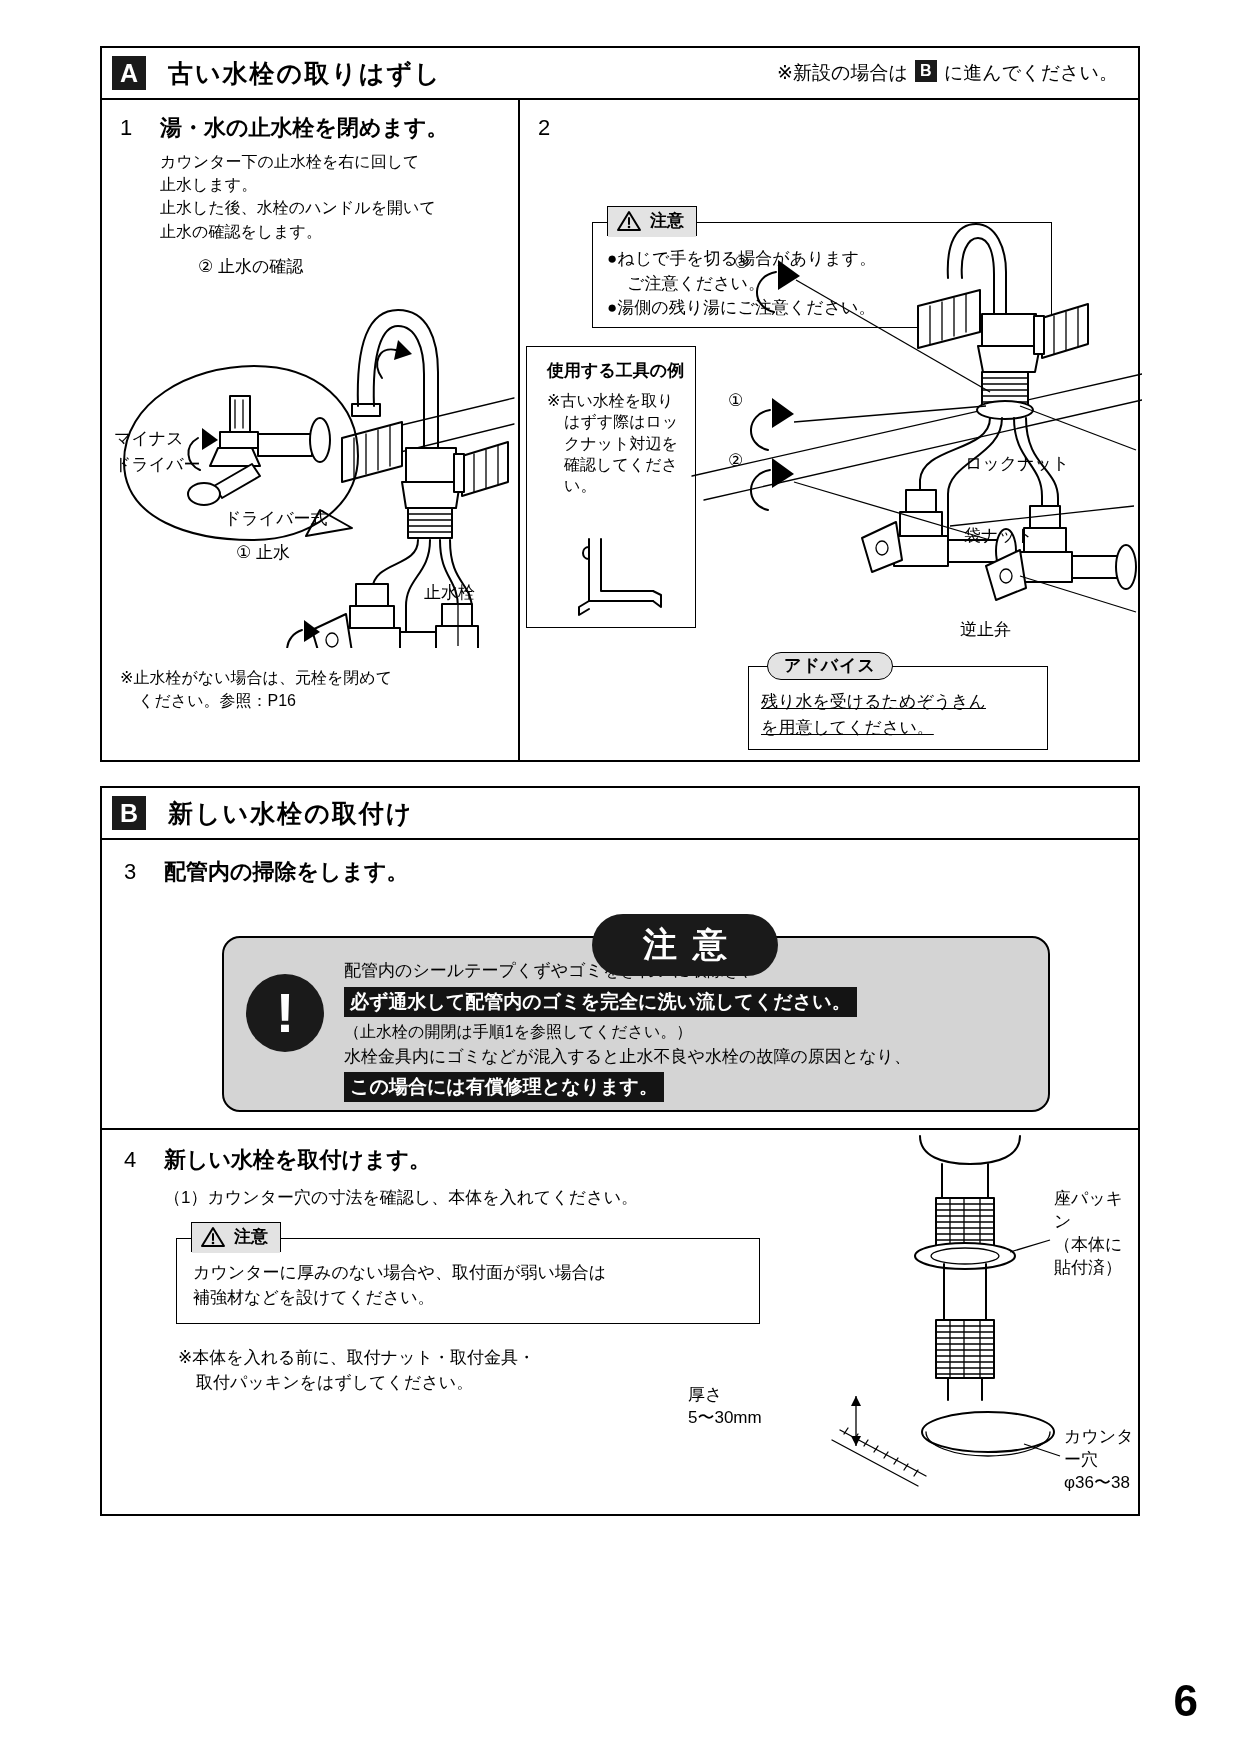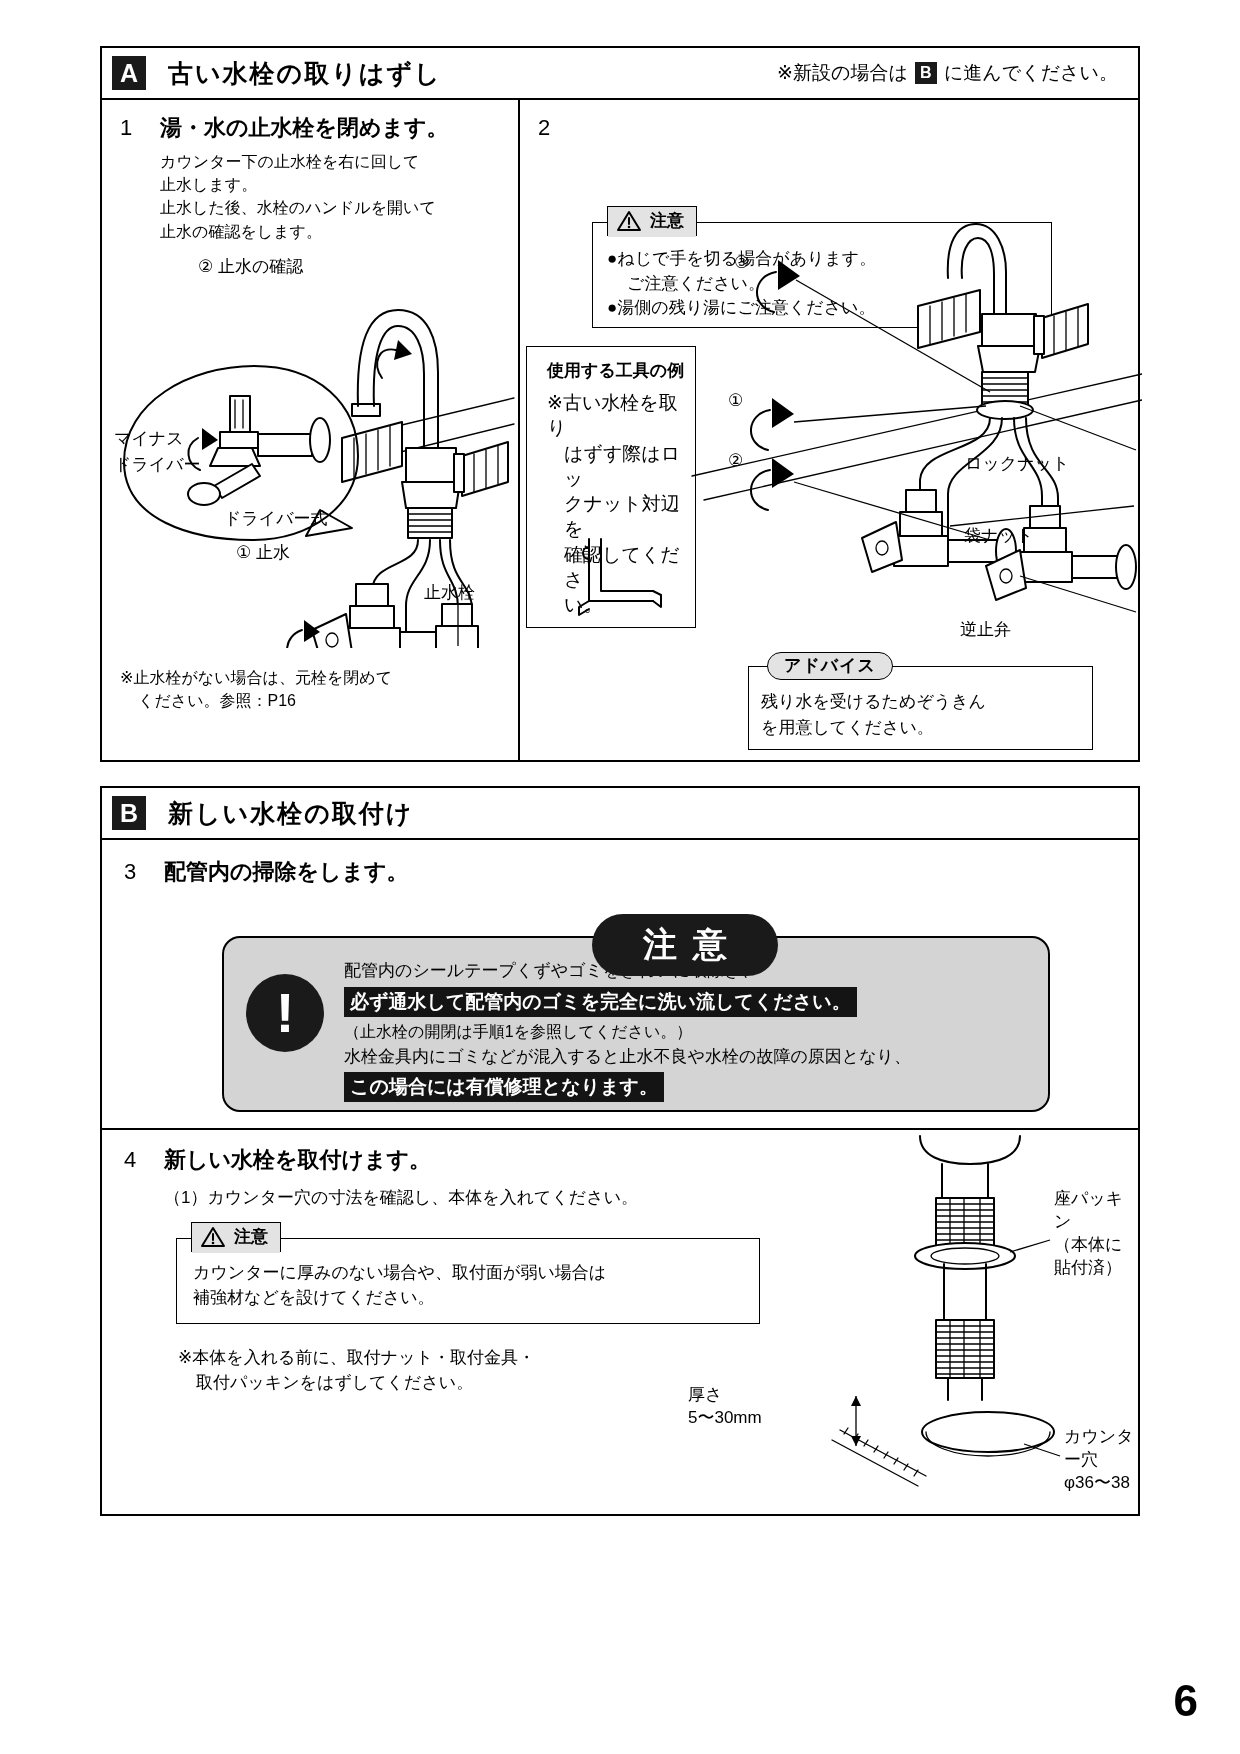--- a/index.html
+++ b/index.html
@@ -33,21 +33,21 @@
     font-weight:bold;font-size:25px;
     display:flex;align-items:center;justify-content:center;
     margin-right:22px;
     font-family:"Liberation Sans",sans-serif;
   }
   .sec-title{
     font-size:25px;font-weight:bold;letter-spacing:2px;
   }
   .sec-note{
     margin-left:auto;margin-right:20px;
-    font-size:19px;display:flex;align-items:center;gap:7px;
+    font-size:19px;display:flex;align-items:flex-start;gap:7px;
   }
   .inline-badge{
     display:inline-flex;align-items:center;justify-content:center;
     width:22px;height:22px;background:#1a1a1a;color:#fff;
     font-weight:bold;font-size:16px;
     vertical-align:middle;
   }
 
   
   .colsplit{position:absolute;left:0;right:0;top:52px;bottom:0;display:flex;}
@@ -89,21 +89,21 @@
     position:absolute;top:-15px;left:18px;
     background:#e3e3e3;border:1.5px solid #000;border-radius:15px;
     padding:1px 16px 2px;
     font-size:17px;font-weight:bold;letter-spacing:1px;
   }
   .advice-body{font-size:17px;line-height:1.5;}
 
   
   .tool-box{border:1.5px solid #000;box-sizing:border-box;padding-left:8px;}
   .tool-title{font-size:17px;font-weight:bold;}
-  .tool-note{font-size:19px;line-height:1.33;}
+  .tool-note{font-size:16px;line-height:1.33;}
 
   
   .bigcaution{
     position:absolute;
     background:#d4d4d4;
     border:2px solid #000;
     border-radius:18px;
     box-sizing:border-box;
   }
   .bigcaution-pill{
@@ -363,21 +363,21 @@
             <path class="lead" d="M330 192 L446 236"></path>
             <path class="lead" d="M260 312 L444 292"></path>
             <path class="lead" d="M330 362 L446 398"></path>
           </svg>
         </div>
 
         <div class="lbl" style="position:absolute;left:445px;top:352px;font-size:17px;">ロックナット</div>
         <div class="lbl" style="position:absolute;left:444px;top:424px;font-size:17px;">袋ナット</div>
         <div class="lbl" style="position:absolute;left:440px;top:518px;font-size:17px;">逆止弁</div>
 
-        <div class="advice-box" style="position:absolute;left:228px;top:566px;width:345px;height:84px;">
+        <div class="advice-box" style="position:absolute;left:228px;top:566px;width:300px;height:84px;text-decoration:underline;">
           <div class="advice-tab">アドバイス</div>
           <div class="advice-body" style="padding:22px 8px 0 12px;">
             <div>残り水を受けるためぞうきん</div>
             <div>を用意してください。</div>
           </div>
         </div>
 
       </div>
     </div>
   </div>

